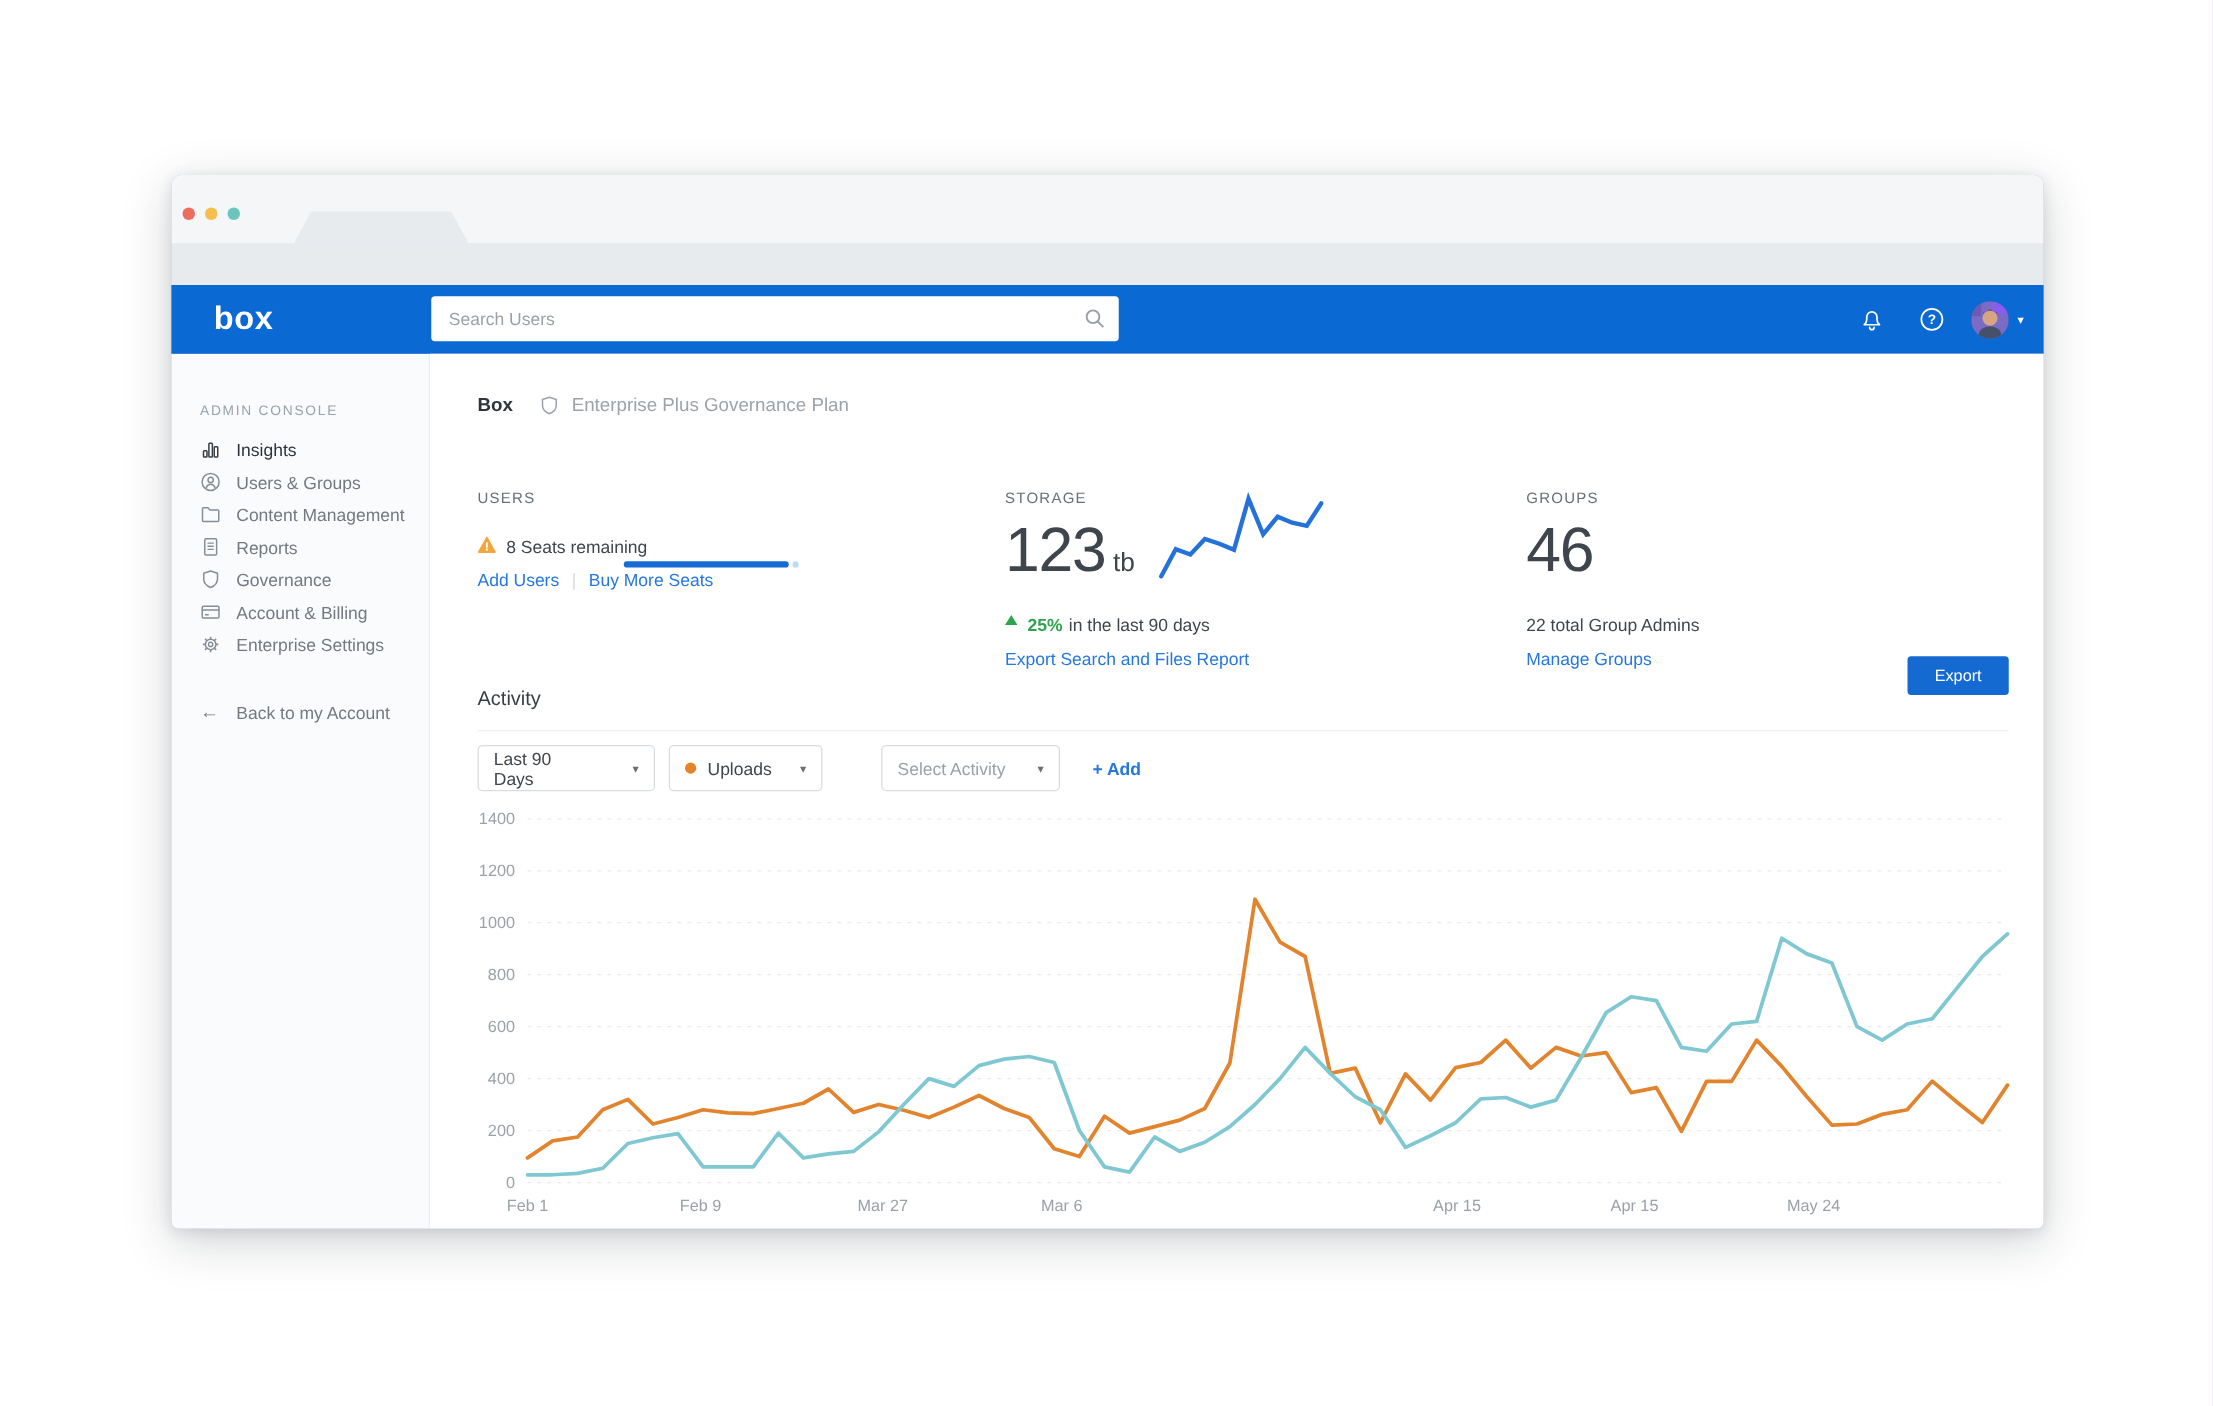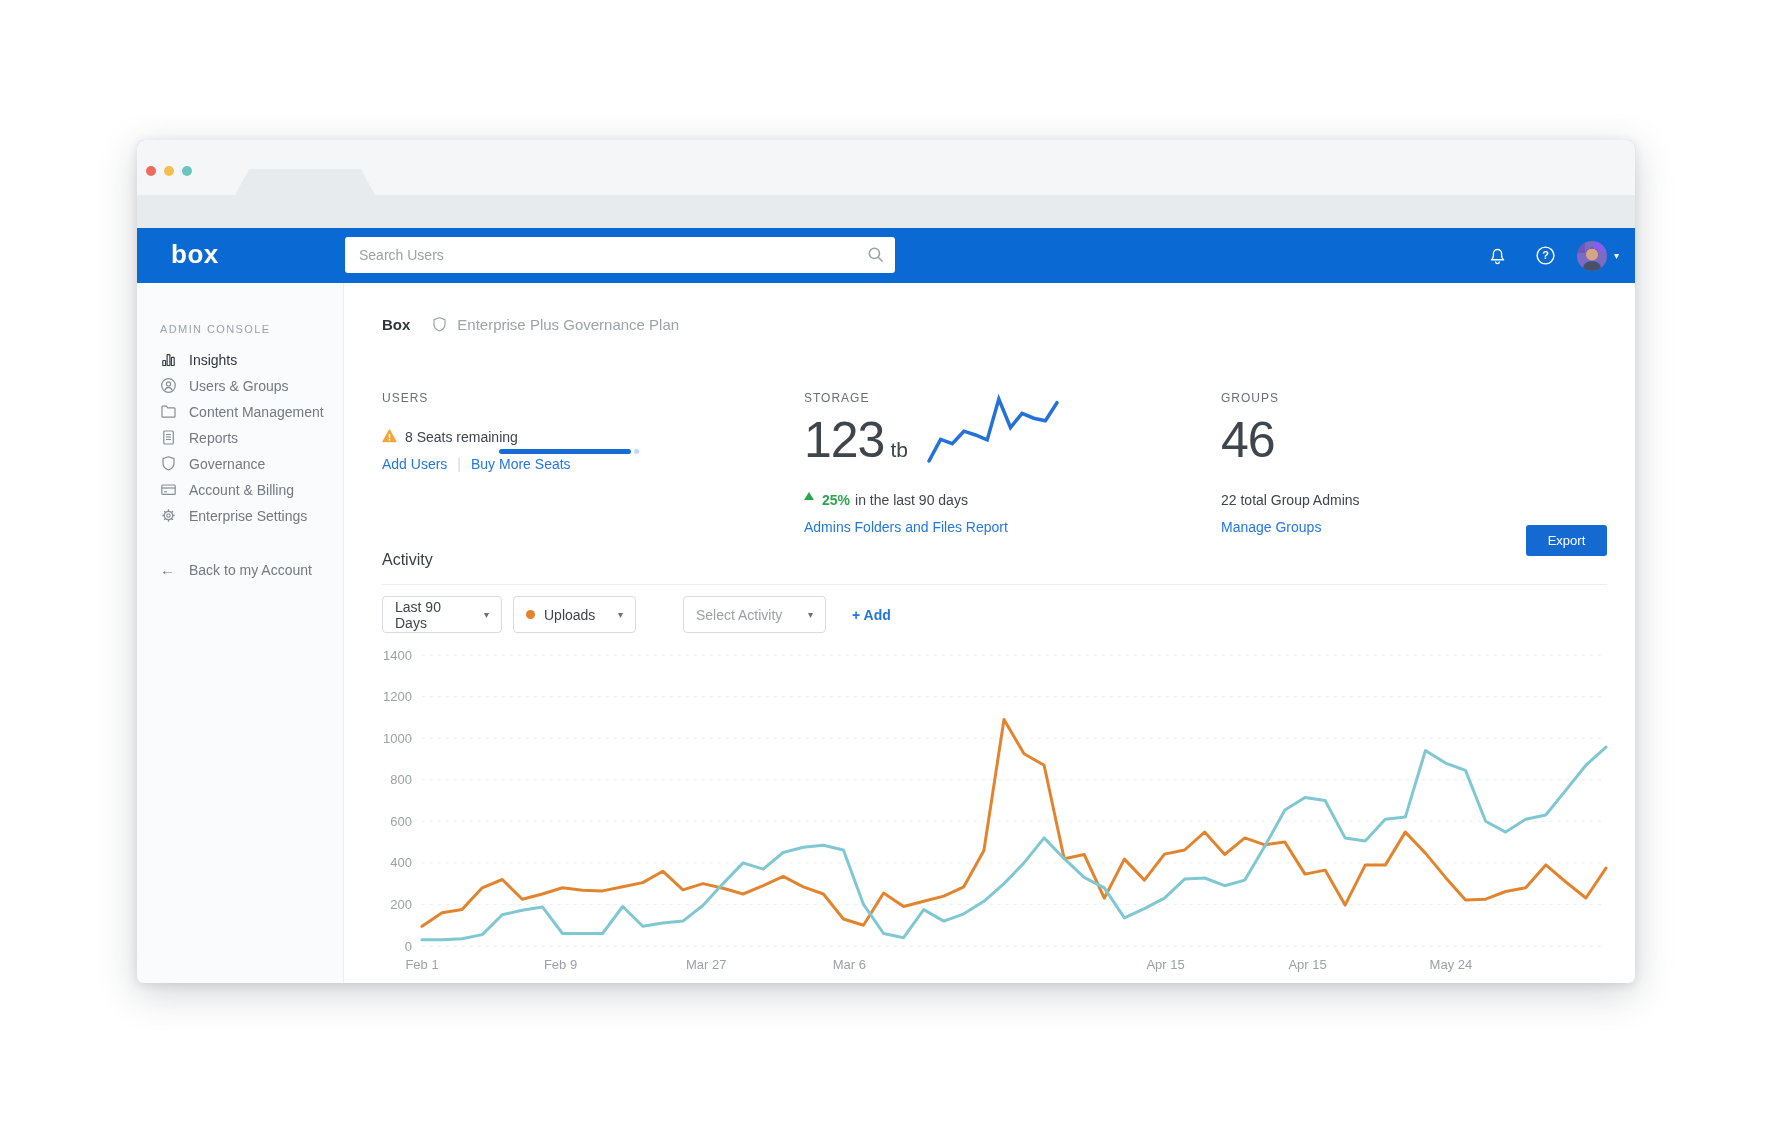--- a/index.html
+++ b/index.html
@@ -57,21 +57,21 @@
   
   .activity-title { position:absolute; left:38px; top:268px; font-size:16px; color:#383E44; }
   .export-btn { position:absolute; left:1182px; top:242px; width:81px; height:31px; background:#156AD2; color:#fff;
                 border:none; border-radius:3px; font-size:13px; font-family:inherit; cursor:pointer; }
   .divider { position:absolute; left:38px; top:301px; width:1225px; height:1px; background:#EDEFF1; }
   
   .filters { position:absolute; left:38px; top:313px; display:flex; align-items:center; }
   .dd { height:37px; border:1px solid #D8DCDF; border-radius:4px; background:#fff; display:flex; align-items:center;
         padding:0 12px; font-size:14px; color:#3F454B; margin-right:11px; cursor:pointer; }
   .dd .caret { margin-left:auto; color:#6A7076; font-size:10px; padding-left:12px; }
-  .dd-time { width:120px;gap:20px; }
+  .dd-time { width:142px;gap:20px; }
   .dd-series { width:123px; }
   .dd-activity { width:143px; color:#9BA1A7;margin-left:36px; }
   .dot-orange { width:9px; height:9px; border-radius:50%; background:#E2842E; margin-right:9px; flex:none; }
   .add-link { margin-left:15px; font-size:14px;font-weight:bold; }
   
   .chart { position:absolute; left:0; top:355px; }
   .tick { font-size:13px; fill:#9BA1A7; }
 </style>
 </head>
 <body>
@@ -249,21 +249,21 @@
           <span class="stat-unit">tb</span>
         </div>
         <div class="stat-note">
           <svg width="10" height="8" viewBox="0 0 10 8">
             <path d="M5 0 L10 8 H0 Z" fill="#2EA44F"></path>
           </svg>
           <span class="pct">25%</span>
           <span>in the last 90 days</span>
         </div>
         <div class="stat-links">
-          <a class="link">Admins Folders and Files Report</a>
+          <a class="link">Export Search and Files Report</a>
         </div>
       </div>
       <svg class="sparkline" id="storage-sparkline" width="132" height="74">
           <polyline points="2.0,68.0 13.6,46.3 25.3,50.6 36.9,38.2 48.5,42.0 60.2,46.9 71.8,6.0 83.5,34.5 95.1,20.3 106.7,25.2 118.4,27.7 130.0,9.7" fill="none" stroke="#2471D8" stroke-width="3.5" stroke-linejoin="miter" stroke-linecap="round"></polyline>
         </svg>
 
       <div class="stat" style="left:877px">
         <div class="stat-label">GROUPS</div>
         <div class="stat-value">46</div>
         <div class="stat-note">22 total Group Admins</div>

